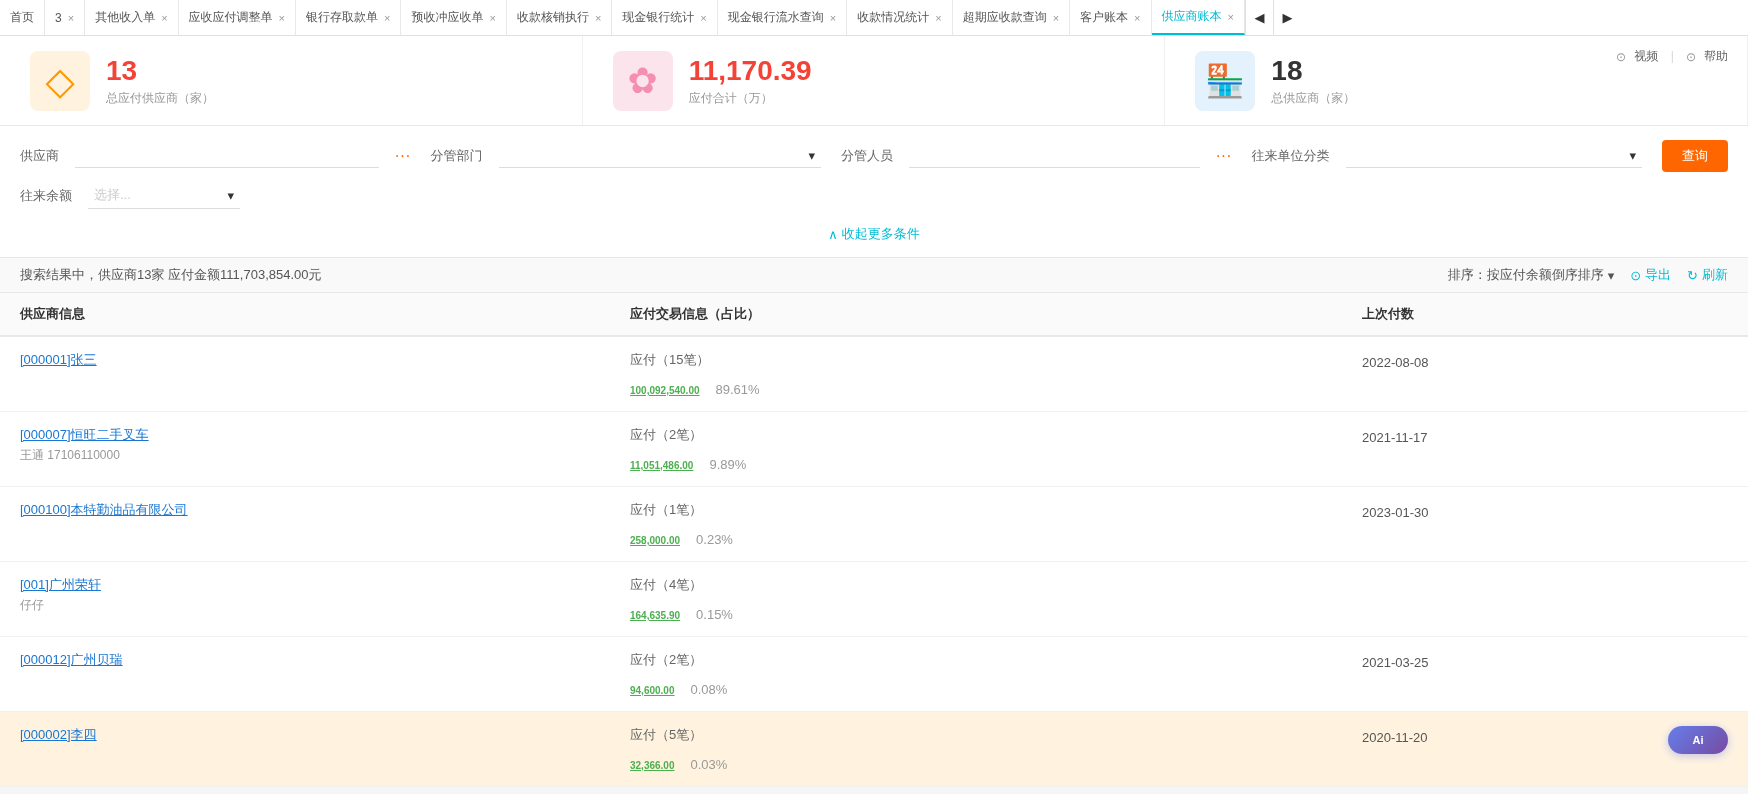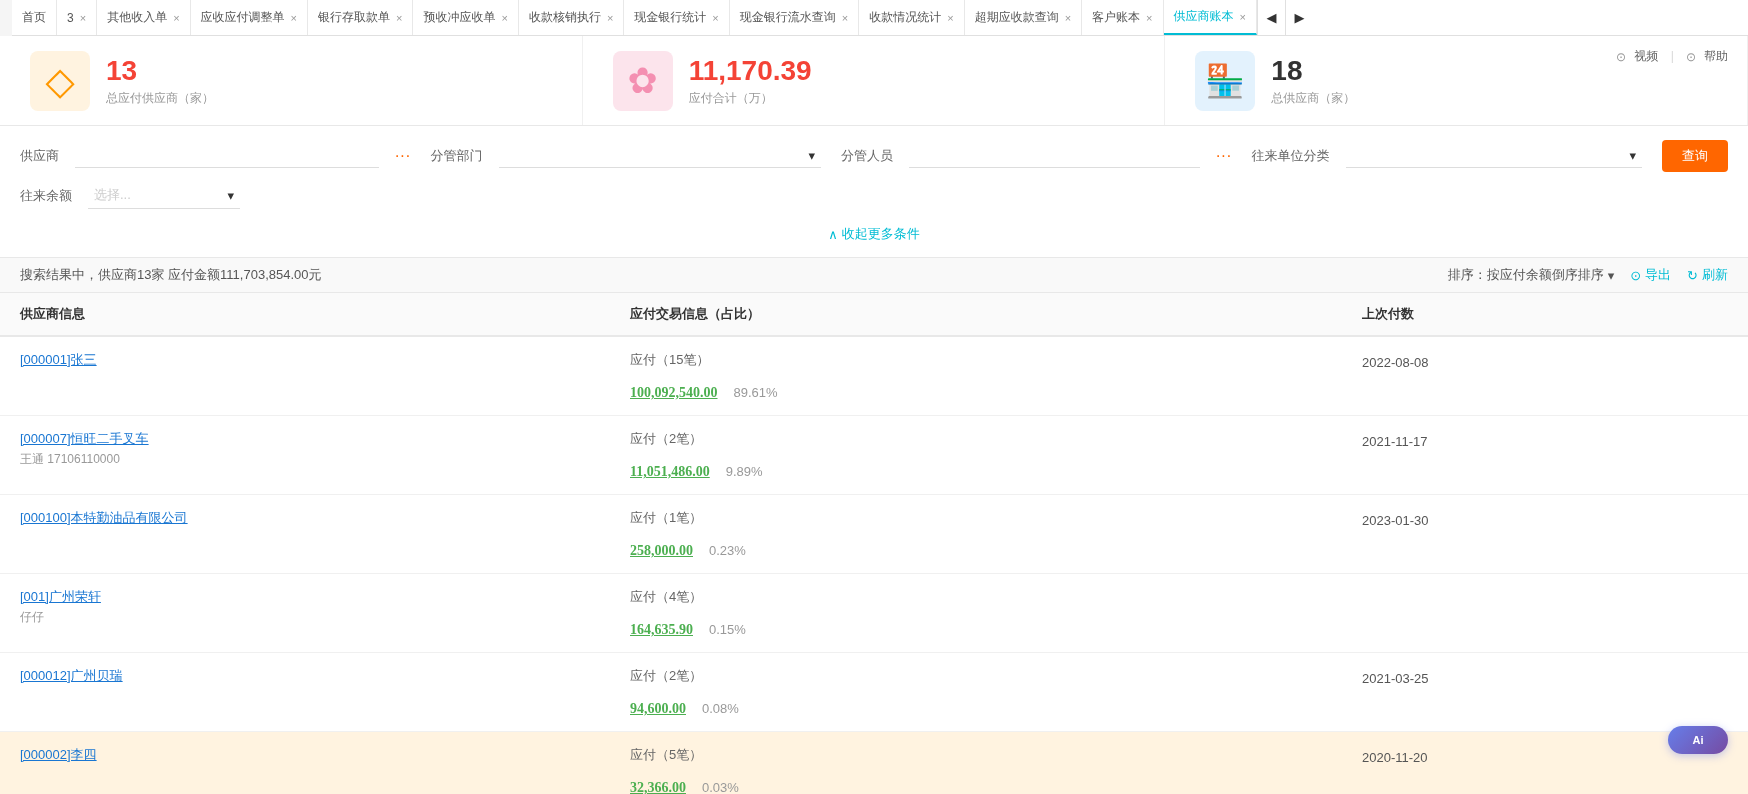--- a/index.html
+++ b/index.html
@@ -6,21 +6,20 @@
     body { font-family: 'Microsoft YaHei', Arial, sans-serif; font-size: 13px; background: #f5f5f5; color: #333; }
 
     
     .top-nav {
       display: flex;
       align-items: center;
       background: #fff;
       border-bottom: 1px solid #e0e0e0;
       height: 36px;
       overflow: hidden;
-      margin-left: 12px;
     }
     .nav-tab {
       display: flex;
       align-items: center;
       padding: 0 10px;
       height: 100%;
       border-right: 1px solid #e8e8e8;
       white-space: nowrap;
       cursor: pointer;
       font-size: 12px;
@@ -196,21 +195,21 @@
       border-bottom: 1px solid #f0f0f0;
       align-items: flex-start;
       cursor: pointer;
     }
     .table-row.highlighted { background: #fff3e0; }
 
     .supplier-name { color: #1976d2; text-decoration: underline; cursor: pointer; font-size: 13px; }
     .supplier-sub { color: #999; font-size: 12px; margin-top: 3px; }
 
     .trans-label { color: #666; font-size: 13px; }
-    .trans-amount { color: #4caf50; font-size: 14px; font-weight: bold; text-decoration: underline; cursor: pointer; margin-top: 16px; font-family: Liberation Serif, serif; }
+    .trans-amount { color: #4caf50; font-size: 10px; font-weight: bold; text-decoration: underline; cursor: pointer; margin-top: 16px; }
     .trans-percent { color: #999; font-size: 13px; margin-left: 16px; margin-top: 10px; }
     .trans-row { display: flex; align-items: baseline; gap: 0; }
 
     .last-pay-date { color: #555; font-size: 13px; padding-top: 4px; }
 
     
     .table-scroll { max-height: calc(794px - 36px - 90px - 88px - 38px - 2px); overflow-y: auto; }
     .table-scroll::-webkit-scrollbar { width: 6px; }
     .table-scroll::-webkit-scrollbar-track { background: #f1f1f1; }
     .table-scroll::-webkit-scrollbar-thumb { background: #ccc; border-radius: 3px; }

